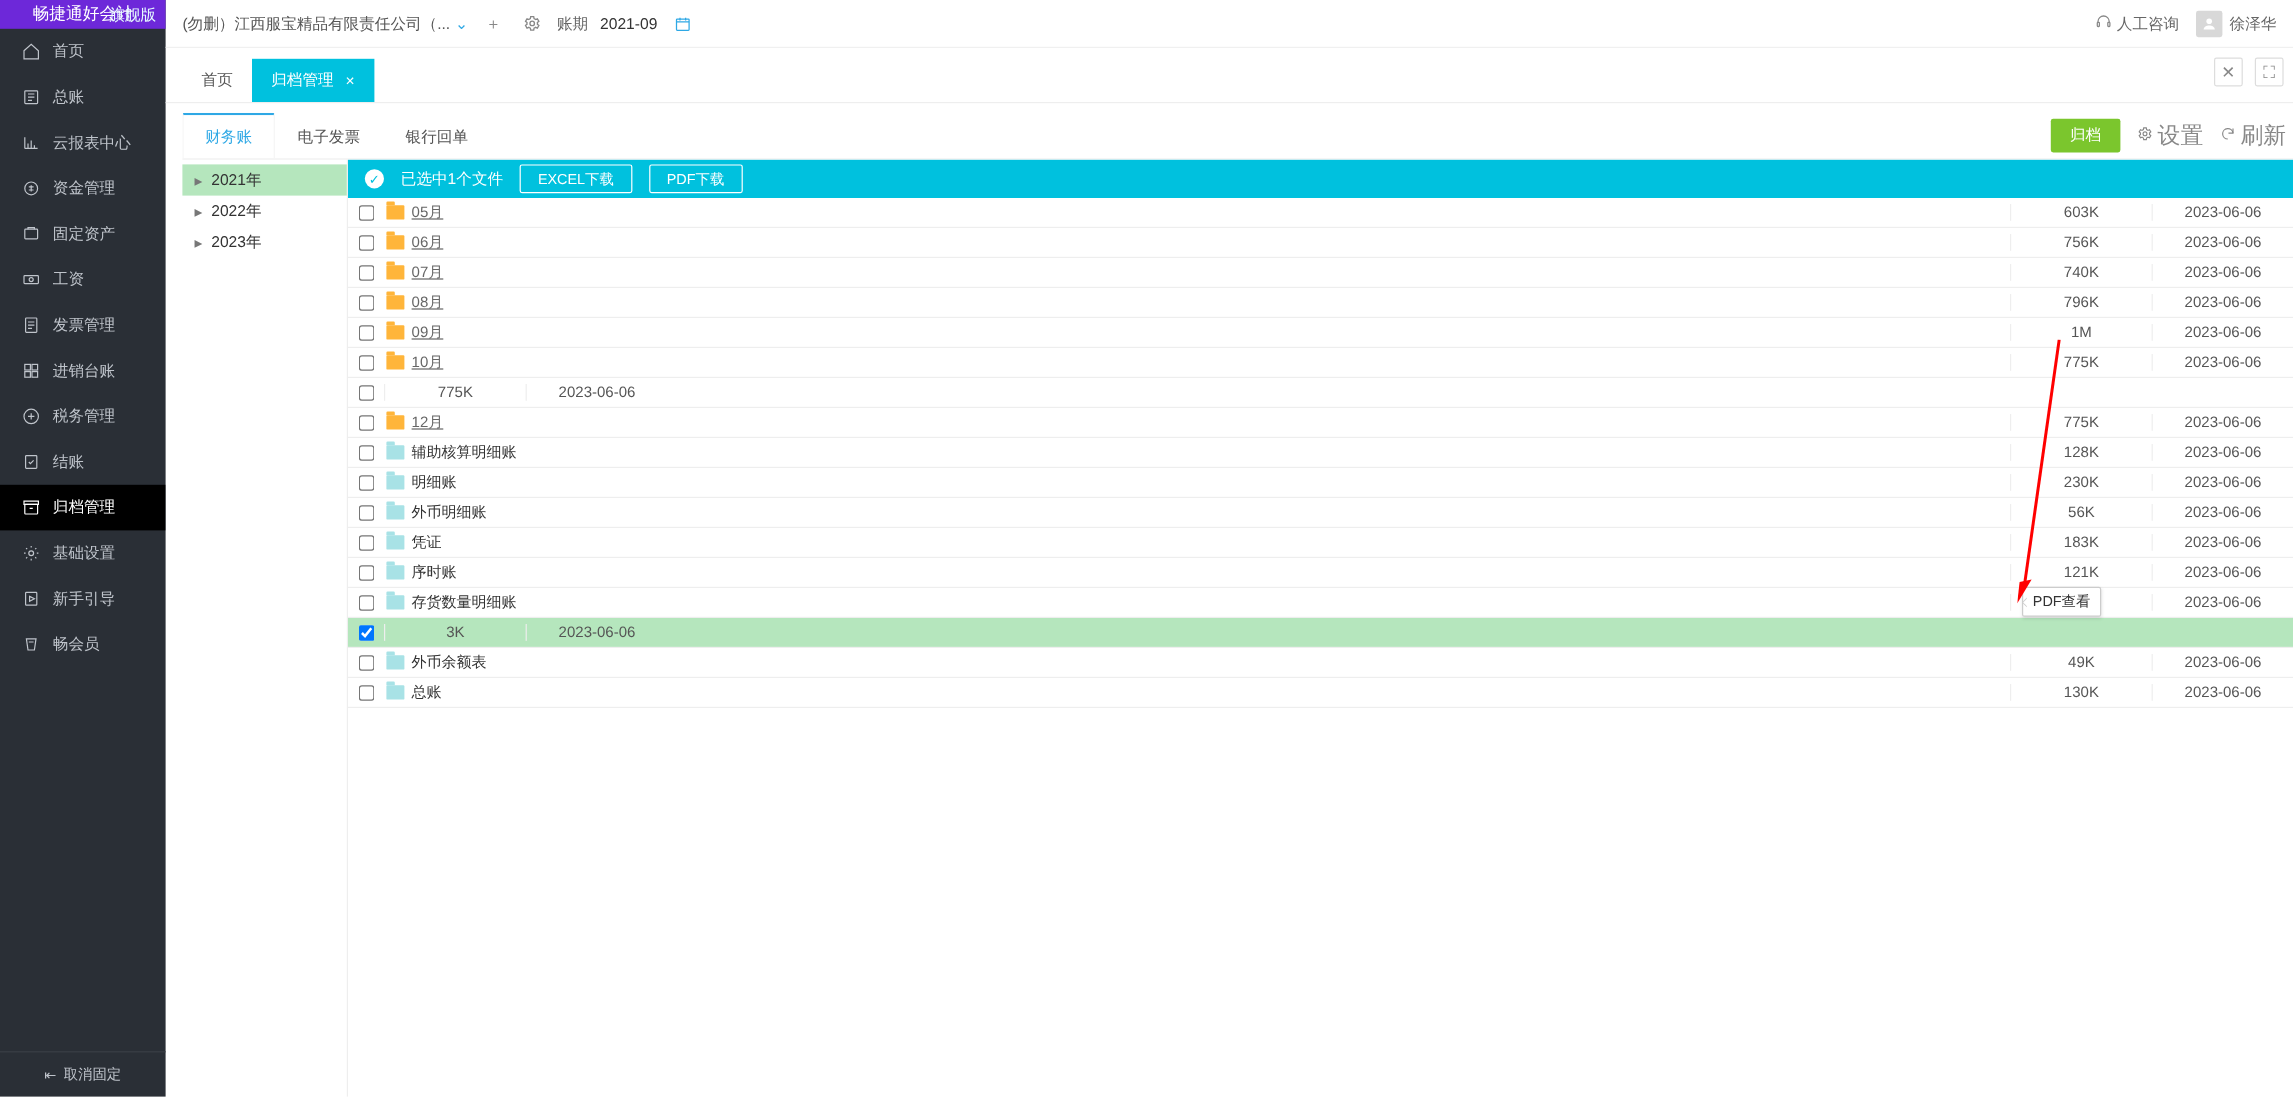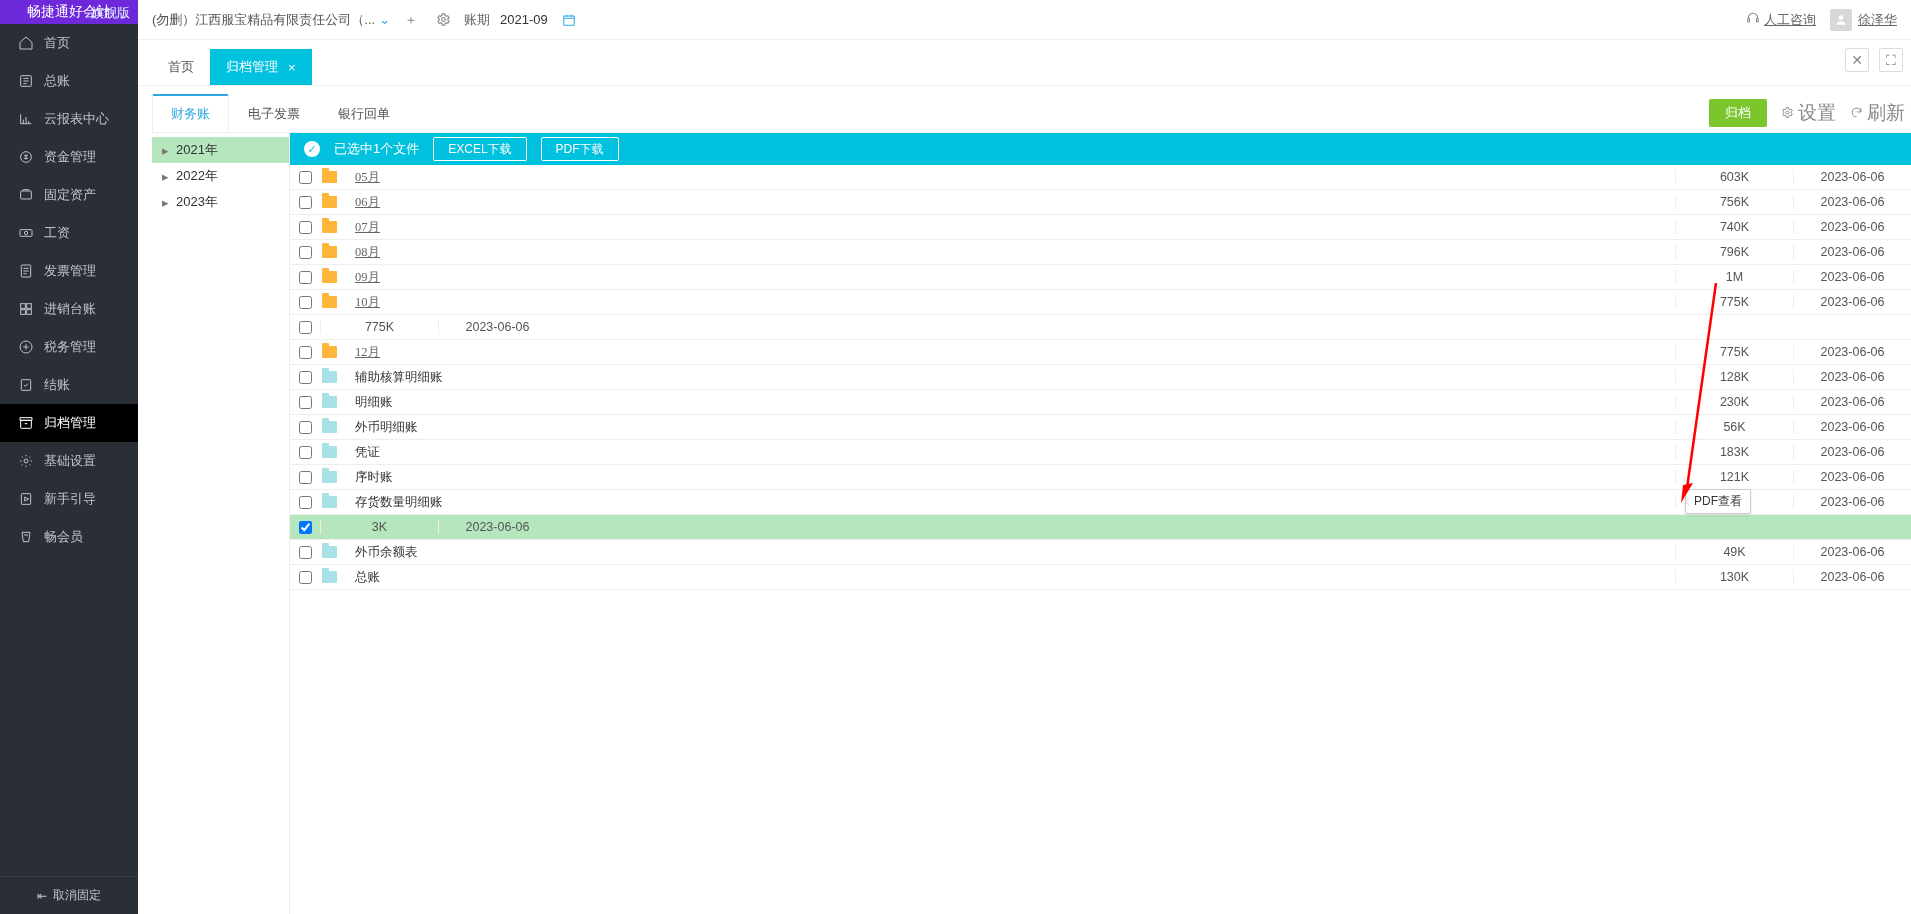--- a/index.html
+++ b/index.html
@@ -22,21 +22,21 @@
   .main { flex:1; display:flex; flex-direction:column; min-width:0; }
 
   
   .topbar { height:40px; display:flex; align-items:center; padding:0 14px; border-bottom:1px solid #f0f0f0; gap:10px; }
   .company-name { display:flex; align-items:center; gap:4px; color:#555; max-width:260px; white-space:nowrap; overflow:hidden; text-overflow:ellipsis; }
   .company-name .chev { color:#2ea8e5; }
   .topbar .icon-btn { width:22px; height:22px; display:inline-flex; align-items:center; justify-content:center; color:#888; cursor:pointer; }
   .topbar .period-label { color:#666; }
   .topbar .period-value { color:#333; }
   .topbar .spacer { flex:1; }
-  .top-right { display:flex; align-items:center; gap:14px; color:#666;text-decoration:underline; }
+  .top-right { display:flex; align-items:center; gap:14px; color:#666; }
   .avatar { width:22px; height:22px; background:#d8d8d8; border-radius:2px; display:inline-flex; align-items:center; justify-content:center; }
 
   
   .tabs-row { height:46px; display:flex; align-items:flex-end; padding-left:14px; border-bottom:1px solid #eee; gap:2px; position:relative; }
   .page-tab { height:36px; padding:0 16px; display:flex; align-items:center; gap:6px; font-size:13px; color:#555; cursor:pointer; }
   .page-tab.active { background:#00c1de; color:#fff; }
   .tabs-right { position:absolute; right:8px; top:8px; display:flex; gap:10px; }
   .box-btn { width:24px; height:24px; border:1px solid #ddd; border-radius:2px; display:flex; align-items:center; justify-content:center; color:#888; cursor:pointer; font-size:14px; }
 
   
@@ -59,21 +59,21 @@
   .table-pane { flex:1; display:flex; flex-direction:column; min-width:0; overflow:hidden; position:relative; }
 
   .selection-bar { height:32px; background:#00c1de; color:#fff; display:flex; align-items:center; padding:0 14px; gap:14px; font-size:13px; }
   .selection-bar .check { width:16px; height:16px; border-radius:50%; background:#fff; color:#00c1de; display:inline-flex; align-items:center; justify-content:center; font-size:11px; }
   .ghost-btn { border:1px solid #fff; background:transparent; color:#fff; height:24px; padding:0 14px; border-radius:2px; cursor:pointer; font-size:12px; }
 
   .list { flex:1; overflow:auto; }
   .row { height:25px; display:flex; align-items:center; border-bottom:1px solid #eee; font-size:12.5px; }
   .row .cb { width:30px; display:flex; align-items:center; justify-content:center; }
   .row .cb input { width:13px; height:13px; }
-  .row .name { flex:1; display:flex; align-items:center; gap:18px; padding-left:2px; min-width:0;font-family:Liberation Serif, serif; }
+  .row .name { flex:1; display:flex; align-items:center; gap:6px; padding-left:2px; min-width:0; }
   .row .size { width:118px; text-align:center; color:#555; border-left:1px solid #eee; }
   .row .date { width:118px; text-align:center; color:#555; border-left:1px solid #eee; }
   .row.selected { background:#b5e6bd; }
   .row .name a { color:#666; text-decoration:underline; }
   .row .name a.nolink { text-decoration:none; color:#333; }
 
   .folder-icon { width:15px; height:12px; background:#ffb53a; border-radius:1px; position:relative; display:inline-block; }
   .folder-icon::before { content:""; position:absolute; top:-3px; left:0; width:7px; height:3px; background:#ffb53a; border-radius:1px 1px 0 0; }
   .folder-icon.lite { background:#a8e2e6; }
   .folder-icon.lite::before { background:#a8e2e6; }

